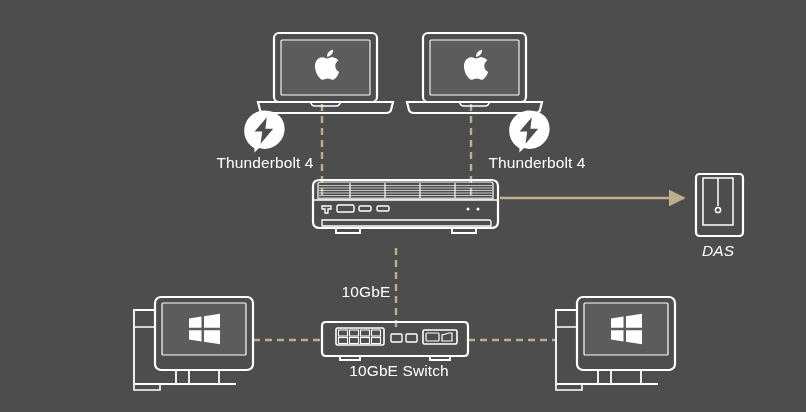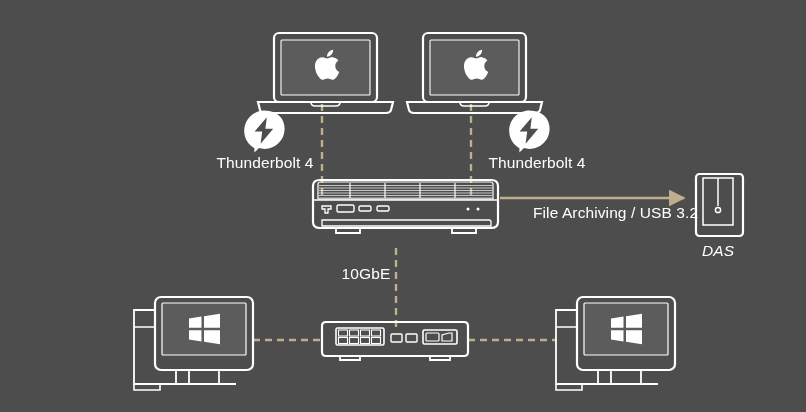--- a/index.html
+++ b/index.html
@@ -33,21 +33,21 @@
   }
   .lbl-center {
     transform: translateX(-50%);
     text-align: right;
   }
   #label-thunderbolt-left  { left: 265px; top: 155px; }
   #label-thunderbolt-right { left: 537px; top: 155px; }
   #label-nas              { left: 403px; top: 232px; }
   #label-das              { left: 718px; top: 243px; font-style: italic; }
   #label-file-archiving   { left: 533px; top: 205px; transform: none; }
-  #label-10gbe            { left: 366px; top: 266px; }
+  #label-10gbe            { left: 366px; top: 284px; }
   #label-switch           { left: 399px; top: 363px; }
 </style>
 </head>
 <body>
 
 <div id="canvas">
 
   <svg id="svg-root" viewBox="0 0 806 412">
 
     <defs>
@@ -243,18 +243,18 @@
     </g>
   </svg>
 
   <div class="lbl lbl-center" id="label-thunderbolt-left">Thunderbolt 4</div>
 
   <div class="lbl lbl-center" id="label-thunderbolt-right">Thunderbolt 4</div>
 
 
   <div class="lbl lbl-center" id="label-das">DAS</div>
 
-  <div class="lbl" id="label-file-archiving">File Archiving / USB 3.2</div>
 
   <div class="lbl lbl-center" id="label-10gbe">10GbE</div>
 
+  <div class="lbl lbl-center" id="label-switch">10GbE Switch</div>
 
 </div>
 
 </body></html>

